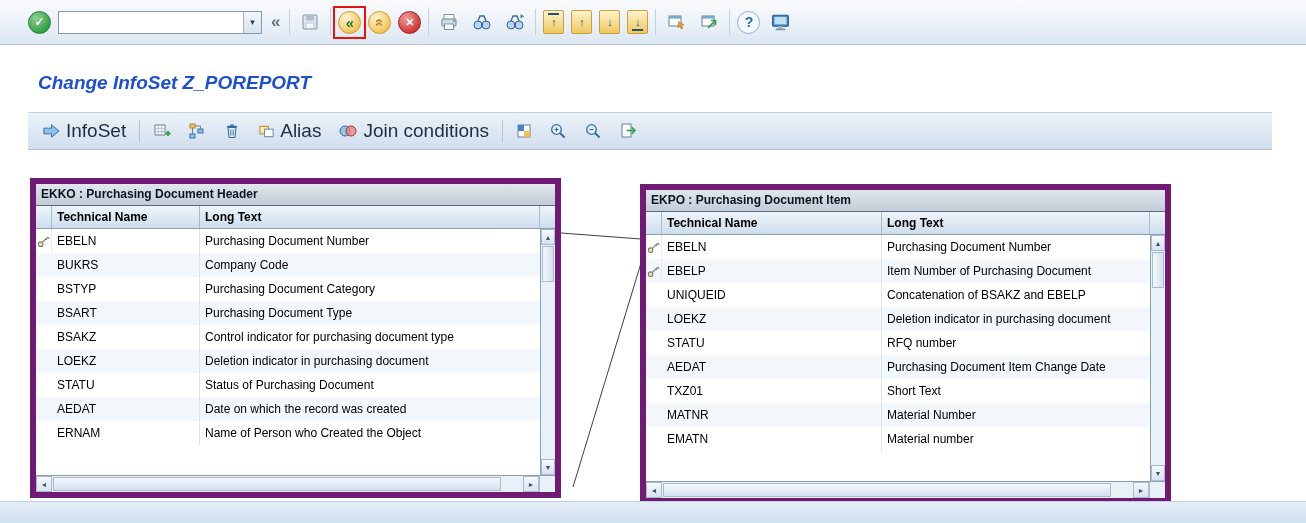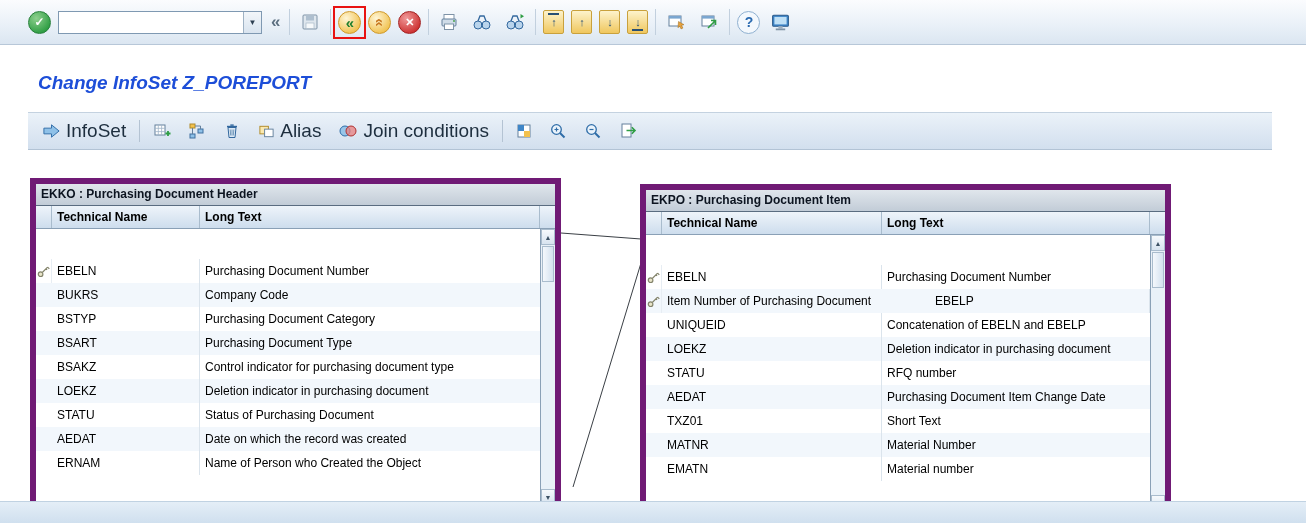--- a/index.html
+++ b/index.html
@@ -56,21 +56,21 @@
   .panel-title{height:21px;line-height:21px;padding-left:5px;font-size:12px;font-weight:bold;color:#0c1420;
     background:linear-gradient(#e0e6ec,#c2ccd7);border-bottom:1px solid #5a6c80;cursor:default;}
   .hdr-row{display:flex;height:23px;box-sizing:border-box;background:linear-gradient(#eef4fa,#cddded);
     border-bottom:1px solid #8aa0b6;font-size:12px;font-weight:bold;}
   .h-key{width:16px;border-right:1px solid #a9bccd;box-sizing:border-box;}
   .h-name{width:148px;padding:4px 5px 8px;border-right:1px solid #a9bccd;box-sizing:border-box;}
   #panel-ekpo .h-name{width:220px;}
   .h-text{flex:1;padding:4px 5px 0;border-right:1px solid #a9bccd;box-sizing:border-box;}
   .h-corner{width:15px;}
   .body-flex{display:flex;}
-  .rows-col{flex:1;height:246px;overflow:hidden;background:#fff;margin-top:30px;}
+  .rows-col{flex:1;height:246px;overflow:hidden;background:#fff;}
   .trow{display:flex;height:24px;align-items:center;font-size:12px;cursor:default;}
   .trow.alt{background:#f2f7fc;}
   .key-cell{width:16px;height:100%;display:flex;align-items:center;justify-content:center;
     border-right:1px solid #e7edf3;box-sizing:border-box;}
   .name-cell{width:148px;height:100%;display:flex;align-items:center;padding:0 5px;
     border-right:1px solid #dbe4ec;box-sizing:border-box;}
   #panel-ekpo .name-cell{width:220px;}
   .text-cell{flex:1;height:100%;display:flex;align-items:center;padding:0 5px;
     white-space:nowrap;overflow:hidden;}
   .vscroll{width:15px;flex:0 0 15px;border-left:1px solid #8aa0b6;background:#e9f1f8;
@@ -399,32 +399,32 @@
     <span class="cell name-cell">EBELN</span>
     <span class="cell text-cell">Purchasing Document Number</span>
   </div>
             <div class="trow alt">
     <span class="cell key-cell" style="visibility: visible;">
       <svg width="13" height="13" viewBox="0 0 13 13">
                   <circle cx="3.6" cy="9.2" r="2.3" fill="#e8e4c8" stroke="#83836a" stroke-width="1.2"></circle>
                   <path d="M5.3 7.5 L10.6 2.2 M10.6 2.2 l1.7 1.7 M9 3.8 l1.1 1.1" stroke="#83836a" stroke-width="1.2" fill="none"></path>
                 </svg>
     </span>
+    <span class="cell name-cell">EBELP</span>
     <span class="cell text-cell">Item Number of Purchasing Document</span>
-    <span class="cell name-cell">EBELP</span>
   </div>
             <div class="trow">
     <span class="cell key-cell" style="visibility: hidden;">
       <svg width="13" height="13" viewBox="0 0 13 13">
                   <circle cx="3.6" cy="9.2" r="2.3" fill="#e8e4c8" stroke="#83836a" stroke-width="1.2"></circle>
                   <path d="M5.3 7.5 L10.6 2.2 M10.6 2.2 l1.7 1.7 M9 3.8 l1.1 1.1" stroke="#83836a" stroke-width="1.2" fill="none"></path>
                 </svg>
     </span>
     <span class="cell name-cell">UNIQUEID</span>
-    <span class="cell text-cell">Concatenation of EBELN and EBELP</span>
+    <span class="cell text-cell">Concatenation of BSAKZ and EBELP</span>
   </div>
             <div class="trow alt">
     <span class="cell key-cell" style="visibility: hidden;">
       <svg width="13" height="13" viewBox="0 0 13 13">
                   <circle cx="3.6" cy="9.2" r="2.3" fill="#e8e4c8" stroke="#83836a" stroke-width="1.2"></circle>
                   <path d="M5.3 7.5 L10.6 2.2 M10.6 2.2 l1.7 1.7 M9 3.8 l1.1 1.1" stroke="#83836a" stroke-width="1.2" fill="none"></path>
                 </svg>
     </span>
     <span class="cell name-cell">LOEKZ</span>
     <span class="cell text-cell">Deletion indicator in purchasing document</span>

